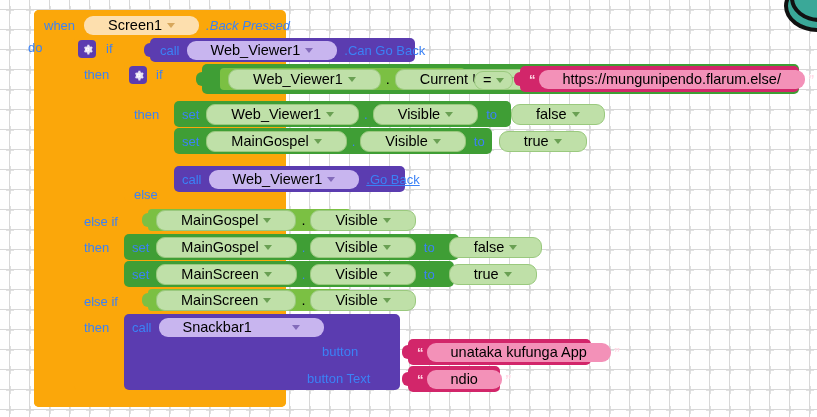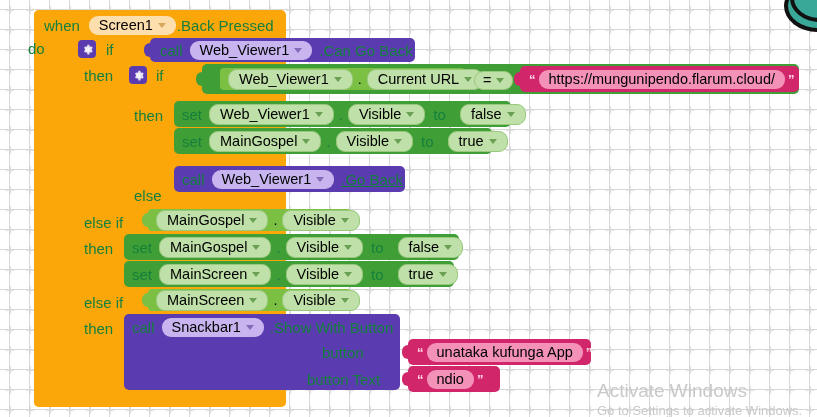--- a/index.html
+++ b/index.html
@@ -13,21 +13,21 @@
     background-position: 9px 9px, 9px 9px;
     font-family:"Liberation Sans", sans-serif;
     -webkit-font-smoothing:antialiased;
   }
   .gridcross{position:absolute;inset:0;pointer-events:none;}
 
   .canvas{position:absolute;inset:0;}
 
   
   .blk{position:absolute;box-sizing:border-box;}
-  .lbl{color:#15803d;font-size:15px;line-height:1;white-space:nowrap;}
+  .lbl{color:#3b82f6;font-size:13px;line-height:1;white-space:nowrap;}
   .lbl-dark{color:#000;font-size:14.5px;line-height:1;white-space:nowrap;}
 
   
   .orange{background:#fba70a;border-radius:5px;}
 
   
   .purple{background:#5b3cb0;border-radius:5px;}
   .purple-field{background:#c8b5ef;border-radius:9px;color:#000;}
 
   
@@ -37,21 +37,21 @@
   .green-field{background:#bfe0a8;border-radius:9px;color:#000;border:1px solid #9ac97e;}
 
   
   .magenta{background:#d2266a;border-radius:5px;}
   .magenta-field{background:#f391b8;border-radius:9px;color:#000;}
 
   .caret{display:inline-block;width:0;height:0;border-left:4px solid transparent;border-right:4px solid transparent;border-top:5px solid currentColor;margin-left:5px;vertical-align:middle;opacity:.75;}
   .caret-g{border-top-color:#4e8b37;}
   .caret-p{border-top-color:#6c53a8;}
 
-  .field{display:inline-flex;align-items:center;padding:1px 10px;font-size:14.5px;line-height:17px;}
+  .field{display:inline-flex;align-items:center;padding:1px 24px;font-size:14.5px;line-height:17px;}
 
   .gear{width:18px;height:18px;border-radius:4px;background:#5b3cb0;display:flex;align-items:center;justify-content:center;}
   .gear svg{display:block;}
 
   .row{display:flex;align-items:center;}
 
   .quote{color:#ffd9e6;font-size:13px;font-weight:bold;line-height:1;padding:0 3px;}
 
   .watermark{position:absolute;color:#c9c9c9;pointer-events:none;}
   .wm1{font-size:19px;}
@@ -79,21 +79,21 @@
   <div class="blk orange" style="left:34px;top:10px;width:252px;height:397px;"></div>
 
   <div class="blk orange" style="left:34px;top:10px;width:250px;height:28px;border-radius:5px 5px 0 0;"></div>
 
   <div class="blk row" style="left:44px;top:15px;height:20px;">
     <span class="lbl">when</span>
     <span class="field" style="background:#fddfae;border-radius:9px;margin-left:9px;color:#000;">
       <span>Screen1</span>
       <i class="caret" style="border-top-color:#c99440;"></i>
     </span>
-    <span class="lbl" style="margin-left:1px;">.Back Pressed</span>
+    <span class="lbl" style="margin-left:7px;font-style:italic;">.Back Pressed</span>
   </div>
 
   <div class="blk lbl" style="left:28px;top:41px;">do</div>
 
   <div class="blk orange" style="left:74px;top:36px;width:212px;height:355px;border-radius:5px;"></div>
 
   <div class="blk gear" style="left:78px;top:40px;">
     <svg width="13" height="13" viewBox="0 0 24 24">
       <path fill="#fff" d="M12 8.5a3.5 3.5 0 100 7 3.5 3.5 0 000-7zm0 5.2a1.7 1.7 0 110-3.4 1.7 1.7 0 010 3.4z"></path>
       <path fill="#fff" d="M20 12c0-.5 0-.9-.1-1.3l1.8-1.3-1.8-3.1-2.1.8c-.6-.5-1.3-.9-2-1.2L15.4 3h-3.6l-.4 2.9c-.7.3-1.4.7-2 1.2l-2.1-.8L5.5 9.4l1.8 1.3c0 .4-.1.8-.1 1.3s0 .9.1 1.3l-1.8 1.3 1.8 3.1 2.1-.8c.6.5 1.3.9 2 1.2l.4 2.9h3.6l.4-2.9c.7-.3 1.4-.7 2-1.2l2.1.8 1.8-3.1-1.8-1.3c.1-.4.1-.8.1-1.3z" opacity=".85"></path>
@@ -142,21 +142,21 @@
 
   <div class="blk field green-field" style="left:474px;top:71px;height:19px;padding:1px 8px;">
     <span>=</span>
     <i class="caret caret-g"></i>
   </div>
 
   <div class="blk magenta" style="left:520px;top:66px;width:279px;height:26px;"></div>
   <div class="blk" style="left:514px;top:72px;width:9px;height:14px;background:#d2266a;border-radius:6px 0 0 6px;"></div>
   <div class="blk row" style="left:526px;top:70px;height:18px;">
     <span class="quote">“</span>
-    <span class="field magenta-field">https://mungunipendo.flarum.cloud/</span>
+    <span class="field magenta-field">https://mungunipendo.flarum.else/</span>
     <span class="quote">”</span>
   </div>
 
   <div class="blk lbl" style="left:134px;top:108px;">then</div>
 
   <div class="blk greenset" style="left:174px;top:101px;width:337px;height:26px;"></div>
   <div class="blk row" style="left:182px;top:105px;height:18px;">
     <span class="lbl">set</span>
     <span class="field green-field" style="margin-left:7px;">
       <span>Web_Viewer1</span>
@@ -275,25 +275,24 @@
       <span>Visible</span>
       <i class="caret caret-g"></i>
     </span>
   </div>
 
   <div class="blk lbl" style="left:84px;top:321px;">then</div>
 
   <div class="blk purple" style="left:124px;top:314px;width:276px;height:76px;"></div>
   <div class="blk row" style="left:132px;top:318px;height:18px;">
     <span class="lbl">call</span>
-    <span class="field purple-field" style="margin-left:7px;">
+    <span class="field purple-field" style="margin-left:7px;gap:35px;">
       <span>Snackbar1</span>
       <i class="caret caret-p"></i>
     </span>
-    <span class="lbl" style="margin-left:6px;">.Show With Button</span>
   </div>
 
   <div class="blk lbl" style="left:322px;top:345px;">button</div>
   <div class="blk magenta" style="left:408px;top:339px;width:183px;height:26px;"></div>
   <div class="blk" style="left:402px;top:345px;width:9px;height:14px;background:#d2266a;border-radius:6px 0 0 6px;"></div>
   <div class="blk row" style="left:414px;top:343px;height:18px;">
     <span class="quote">“</span>
     <span class="field magenta-field">unataka kufunga App</span>
     <span class="quote">”</span>
   </div>
@@ -302,16 +301,14 @@
   <div class="blk magenta" style="left:408px;top:366px;width:92px;height:26px;"></div>
   <div class="blk" style="left:402px;top:372px;width:9px;height:14px;background:#d2266a;border-radius:6px 0 0 6px;"></div>
   <div class="blk row" style="left:414px;top:370px;height:18px;">
     <span class="quote">“</span>
     <span class="field magenta-field">ndio</span>
     <span class="quote">”</span>
   </div>
 
   <div class="blk orange" style="left:34px;top:390px;width:252px;height:17px;border-radius:0 0 5px 5px;"></div>
 
-  <div class="watermark wm1" style="left:597px;top:380px;">Activate Windows</div>
-  <div class="watermark wm2" style="left:597px;top:403px;">Go to Settings to activate Windows.</div>
 
 </div>
 
 </body></html>

